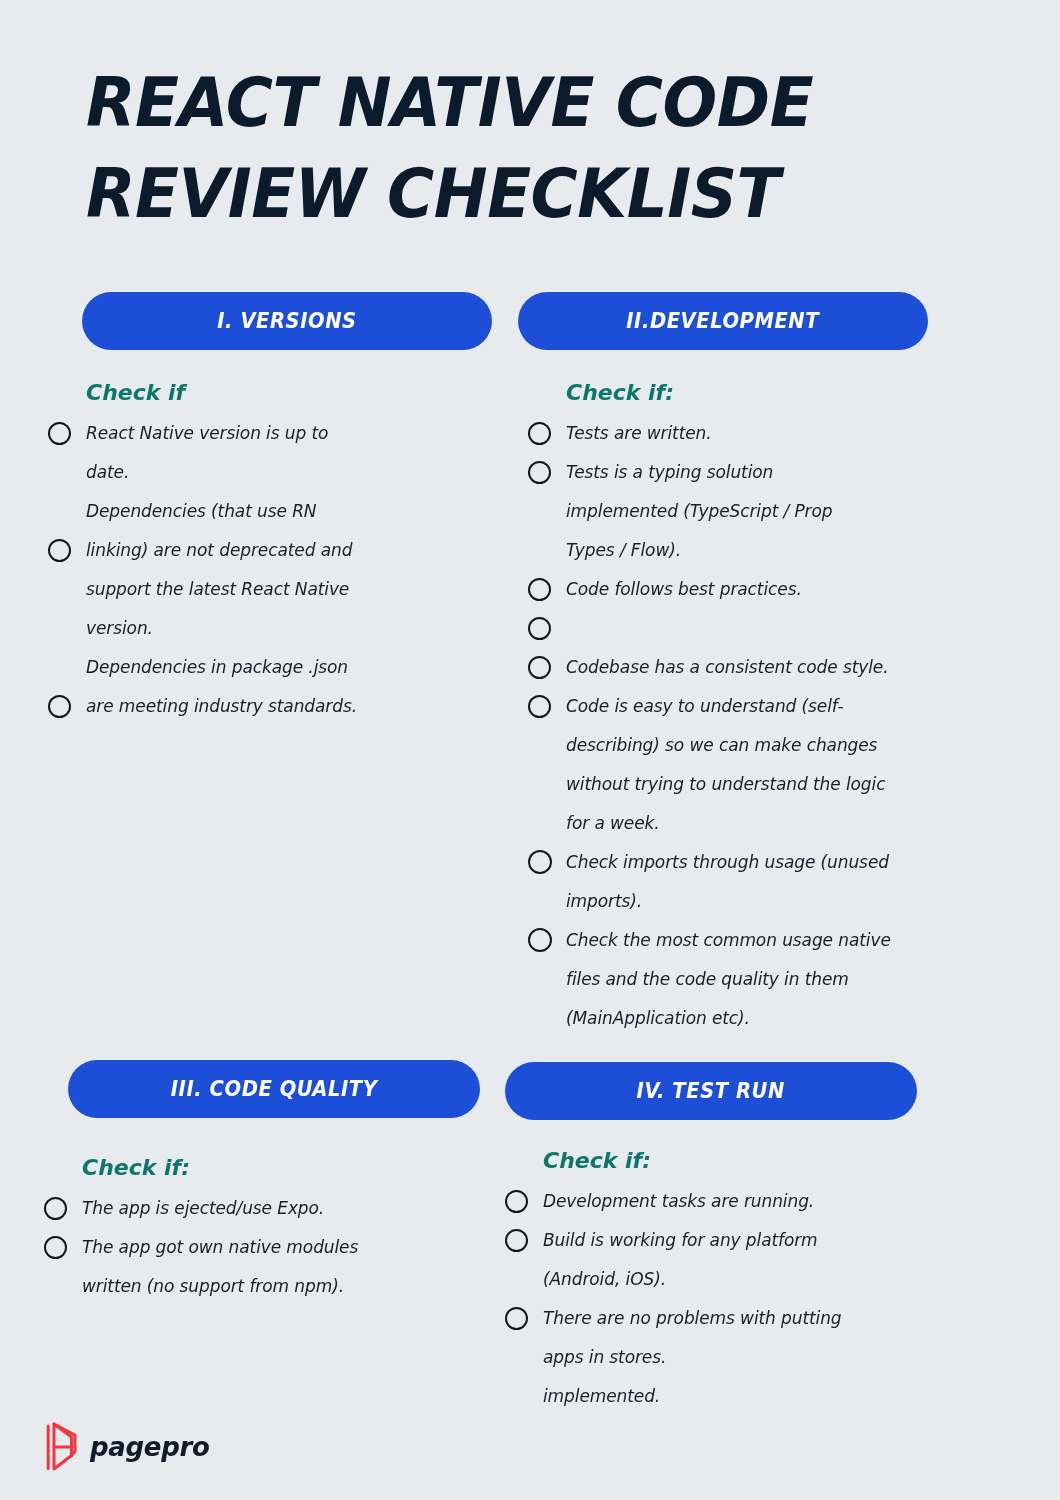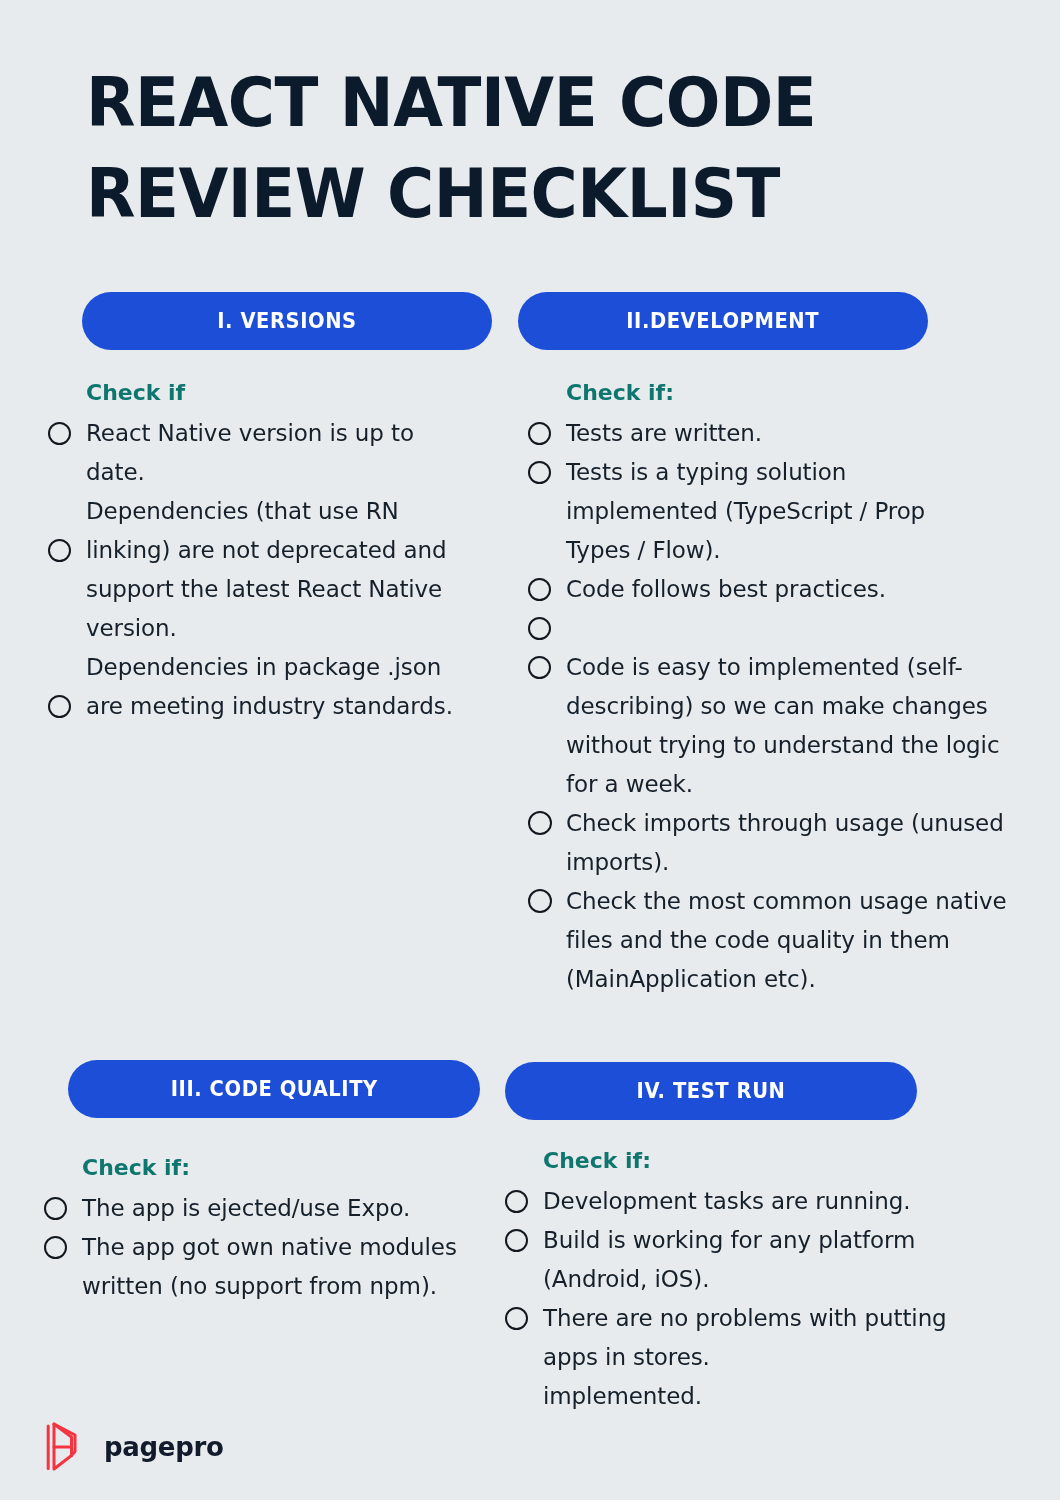--- a/index.html
+++ b/index.html
@@ -9,20 +9,21 @@
     width:1060px; height:1500px;
     background:#e7ebee;
     font-family:"Liberation Sans", sans-serif;
     overflow:hidden;
   }
 
   #poster {
     position:relative;
     width:934px; height:1500px;
     background:#e7ebee;
+    font-style:italic;
   }
 
   
   .title-block {
     position:absolute;
     left:86px; top:58px;
     width:900px;
   }
   .title-line {
     display:block;
@@ -86,21 +87,21 @@
   .lines { position:relative; }
 
   .line-row {
     position:relative;
     min-height:39px;
     padding-left:38px;
   }
   .line-text {
     font-family:"DejaVu Sans", sans-serif;
     font-weight:400;
-    font-size:23px;
+    font-size:17px;
     line-height:39px;
     color:#15202b;
     white-space:nowrap;
     letter-spacing:-0.1px;
   }
   .circle {
     position:absolute;
     left:0px;
     top:8px;
     width:23px; height:23px;
@@ -109,21 +110,21 @@
     background:transparent;
   }
   .circle.thick { border-width:2.6px; width:24px; height:24px; top:7px; }
 
   
   #logo {
     position:absolute;
     left:45px; top:1422px;
     display:flex;
     align-items:center;
-    gap:25px;
+    gap:11px;
   }
   #logo-mark { width:34px; height:50px; display:block; }
   #logo-text {
     font-family:"DejaVu Sans", sans-serif;
     font-weight:700;
     font-size:26px;
     letter-spacing:-0.3px;
     color:#121b2c;
   }
 </style>
@@ -166,21 +167,22 @@
 
   <div class="section" id="sec-2">
     <div class="check-if">Check if:</div>
     <div class="lines">
         <div class="line-row"><span class="circle"></span><span class="line-text">Tests are written.</span></div>
         <div class="line-row"><span class="circle"></span><span class="line-text">Tests is a typing solution</span></div>
         <div class="line-row nocircle"><span class="line-text">implemented (TypeScript / Prop</span></div>
         <div class="line-row nocircle"><span class="line-text">Types / Flow).</span></div>
         <div class="line-row"><span class="circle"></span><span class="line-text">Code follows best practices.</span></div>
         <div class="line-row"><span class="circle"></span></div>
-        <div class="line-row"><span class="circle"></span><span class="line-text">Code is easy to implemented (self-</span></div>
+        <div class="line-row"><span class="circle"></span><span class="line-text">Codebase has a consistent code style.</span></div>
+        <div class="line-row"><span class="circle"></span><span class="line-text">Code is easy to understand (self-</span></div>
         <div class="line-row nocircle"><span class="line-text">describing) so we can make changes</span></div>
         <div class="line-row nocircle"><span class="line-text">without trying to understand the logic</span></div>
         <div class="line-row nocircle"><span class="line-text">for a week.</span></div>
         <div class="line-row"><span class="circle thick"></span><span class="line-text">Check imports through usage (unused</span></div>
         <div class="line-row nocircle"><span class="line-text">imports).</span></div>
         <div class="line-row"><span class="circle thick"></span><span class="line-text">Check the most common usage native</span></div>
         <div class="line-row nocircle"><span class="line-text">files and the code quality in them</span></div>
         <div class="line-row nocircle"><span class="line-text">(MainApplication etc).</span></div>
       </div>
   </div>

